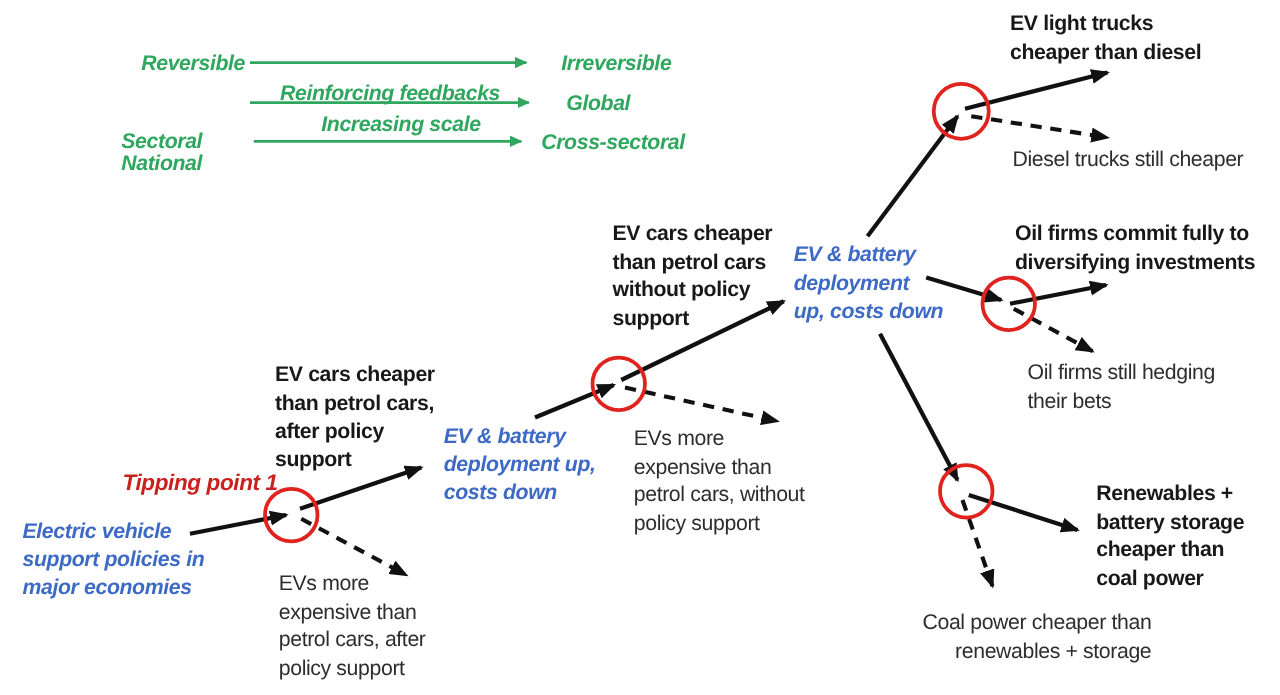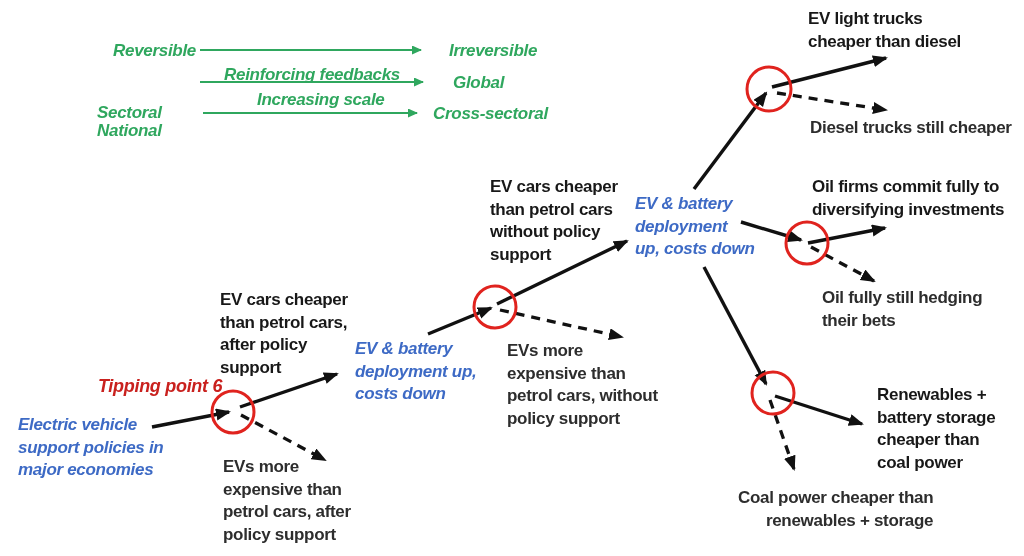--- a/index.html
+++ b/index.html
@@ -2,21 +2,21 @@
 <html><head>
 <meta charset="utf-8">
 <style>
   html,body{margin:0;padding:0;background:#ffffff;}
   .canvas{
     position:relative;width:1024px;height:556px;background:#ffffff;
     overflow:hidden;font-family:"Liberation Sans",sans-serif;
   }
   .t{position:absolute;white-space:pre-line;line-height:1.33;letter-spacing:-0.3px;}
   .bold{font-weight:700;color:#181818;font-size:17px;}
-  .plain{font-weight:700;color:#2d2d2d;font-size:17px;}
+  .plain{font-weight:400;color:#2d2d2d;font-size:17px;}
   .blue{font-weight:700;font-style:italic;color:#3d6ac5;font-size:17px;}
   .red{font-weight:700;font-style:italic;color:#c9211e;font-size:18px;}
   .green{font-weight:700;font-style:italic;color:#2fa75e;font-size:17px;line-height:1.25;}
   svg{position:absolute;left:0;top:0;}
 </style>
 </head>
 <body>
 
 <div class="canvas">
 
@@ -63,21 +63,21 @@
   <div class="t green" style="left:224px;top:64px;">Reinforcing feedbacks</div>
   <div class="t green" style="left:97px;top:72px;margin-top:48px;">National</div>
   <div class="t green" style="left:453px;top:72px;">Global</div>
   <div class="t green" style="left:257px;top:89px;">Increasing scale</div>
   <div class="t green" style="left:97px;top:102px;">Sectoral</div>
   <div class="t green" style="left:433px;top:103px;">Cross-sectoral</div>
 
   <div class="t blue" style="left:18px;top:414px;">Electric vehicle
 support policies in
 major economies</div>
-  <div class="t red" style="left:98px;top:375px;">Tipping point 6</div>
+  <div class="t red" style="left:98px;top:375px;">Tipping point 1</div>
   <div class="t bold" style="left:220px;top:289px;">EV cars cheaper
 than petrol cars,
 after policy
 support</div>
   <div class="t plain" style="left:223px;top:456px;">EVs more
 expensive than
 petrol cars, after
 policy support</div>
 
   <div class="t blue" style="left:355px;top:338px;">EV &amp; battery
@@ -95,21 +95,21 @@
   <div class="t blue" style="left:635px;top:193px;">EV &amp; battery
 deployment
 up, costs down</div>
 
   <div class="t bold" style="left:808px;top:8px;">EV light trucks
 cheaper than diesel</div>
   <div class="t plain" style="left:810px;top:117px;">Diesel trucks still cheaper</div>
 
   <div class="t bold" style="left:812px;top:176px;">Oil firms commit fully to
 diversifying investments</div>
-  <div class="t plain" style="left:822px;top:287px;">Oil fully still hedging
+  <div class="t plain" style="left:822px;top:287px;">Oil firms still hedging
 their bets</div>
 
   <div class="t bold" style="left:877px;top:384px;">Renewables +
 battery storage
 cheaper than
 coal power</div>
   <div class="t plain" style="left:738px;top:487px;text-align:right;">Coal power cheaper than
 renewables + storage</div>
 
 </div>

